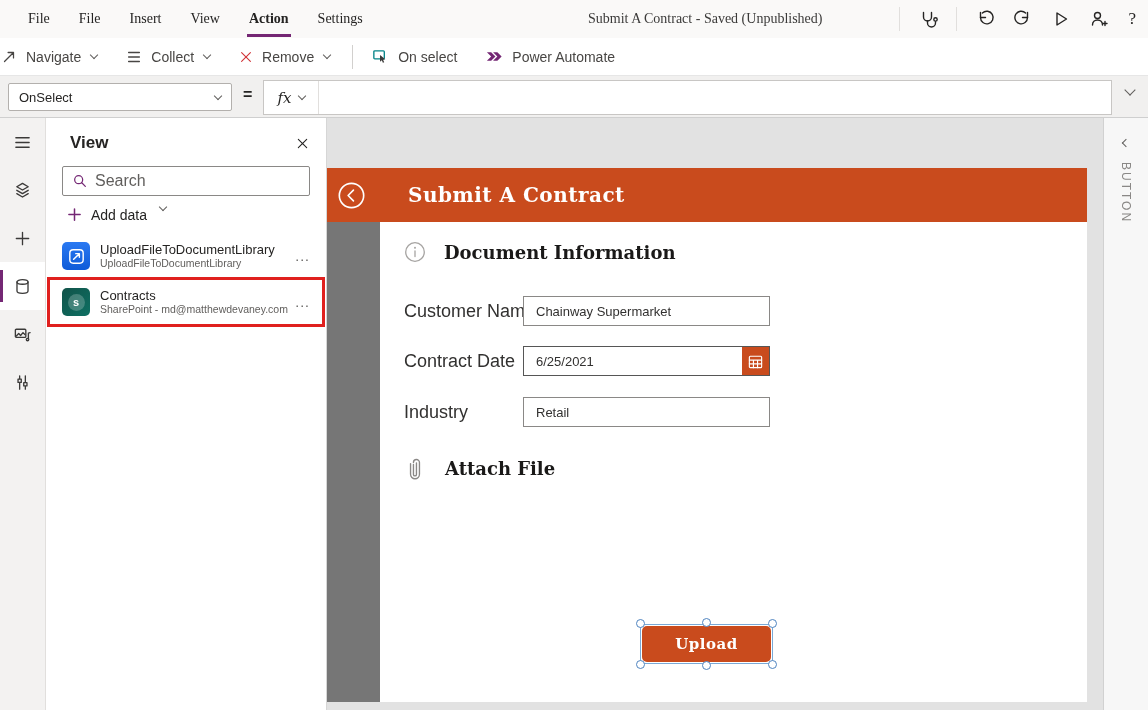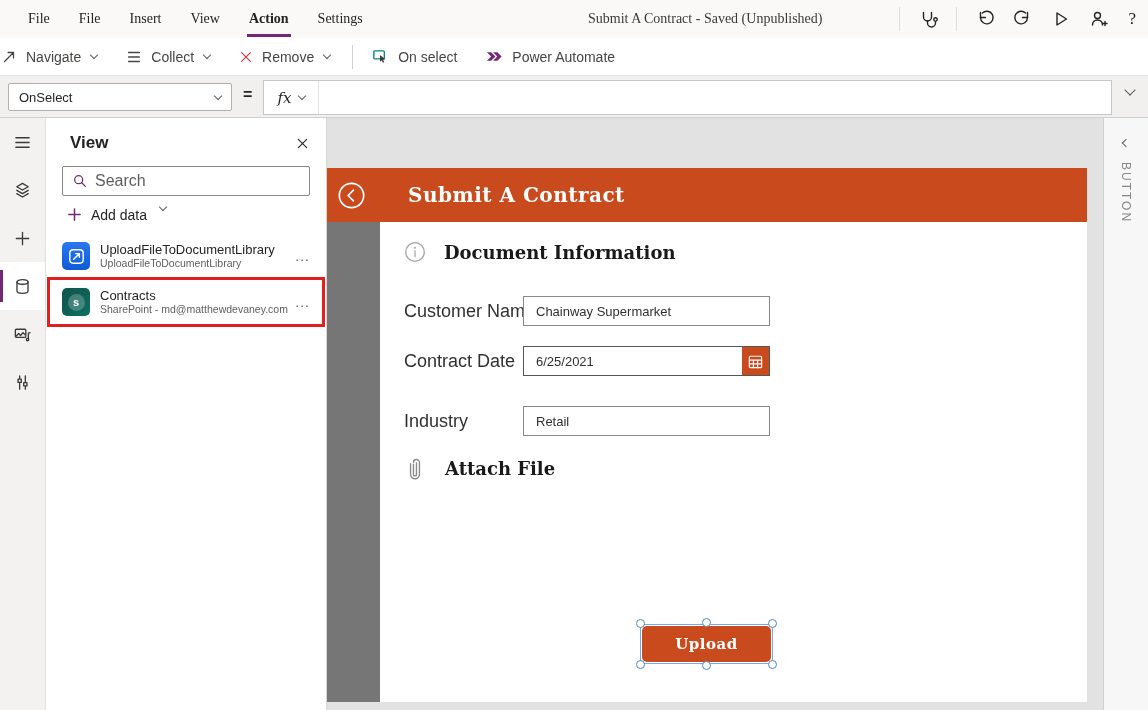--- a/index.html
+++ b/index.html
@@ -82,21 +82,21 @@
   .sec { position:absolute; display:flex; align-items:center; }
   .sec1 { left:24px; top:19px; gap:18px; }
   .sec2 { left:26px; top:232px; gap:19px; }
   .sec h3 { font-family:"DejaVu Serif", serif; font-weight:700; font-size:18px; color:#1a1918; }
   .info-ic { color:#a6a4a2; display:flex; }
   .clip-ic { color:#8a8886; display:flex; }
 
   .frow { position:absolute; left:0; width:100%; height:30px; }
   .frow label { position:absolute; left:24px; line-height:30px; font-size:18px; color:#323130; }
   .tinput { position:absolute; left:143px; top:0; width:247px; height:30px; border:1px solid #8a8886; padding:0 12px; font-size:13px; color:#323130; font-family:inherit; background:#fff; outline:none; }
-  .r1 { top:74px; } .r2 { top:124px; } .r3 { top:184px; }
+  .r1 { top:74px; } .r2 { top:124px; } .r3 { top:175px; }
   .dwrap { position:absolute; left:143px; top:0; width:247px; height:30px; }
   .dwrap input { position:absolute; inset:0; width:100%; height:100%; border:1px solid #565656; padding:0 34px 0 12px; font-size:13px; color:#323130; font-family:inherit; outline:none; }
   .cal-btn { position:absolute; top:1px; right:1px; bottom:1px; width:27px; background:#c94b1d; display:flex; align-items:center; justify-content:center; padding:0; }
 
   .attach-box { position:absolute; left:22px; top:290px; width:369px; height:89px; border:1px solid #dadada; background:#fff; }
   .file-row { display:flex; align-items:center; gap:8px; padding:11px 12px 0 12px; }
   .fname { font-size:12.5px; color:#252423; white-space:nowrap; }
   .fstatus { font-style:italic; font-size:9px; color:#3b3a39; position:relative; top:-5px; margin-left:10px; }
   .fremove { margin-left:auto; color:#252423; display:flex; }
   .fmsg { margin-top:15px; padding-left:12px; font-size:12.5px; color:#252423; }

